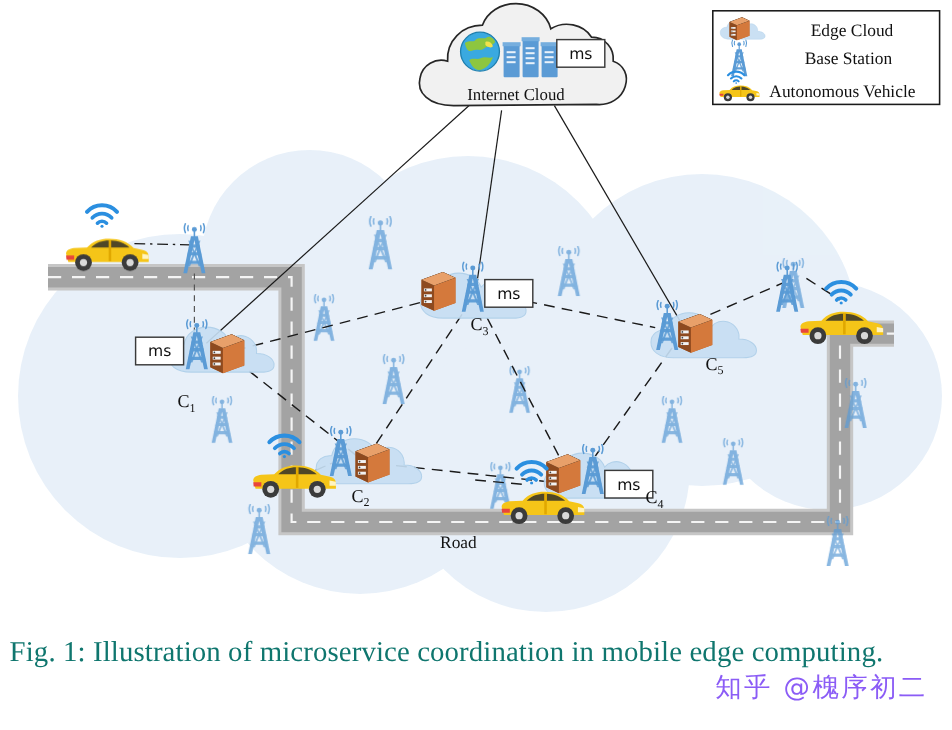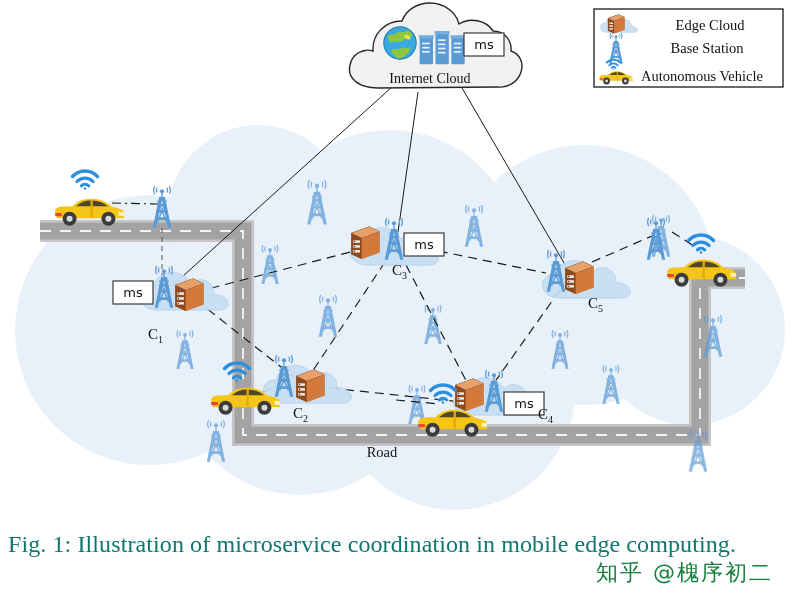--- a/index.html
+++ b/index.html
@@ -5,21 +5,21 @@
   html,body{margin:0;padding:0;background:#ffffff;}
   body{width:793px;height:608px;position:relative;overflow:hidden;
        font-family:"Liberation Serif",serif;color:#000;}
   #figure{position:absolute;left:0;top:0;width:793px;height:515px;}
   #figure svg{display:block;}
   #caption{position:absolute;left:0;top:515px;width:793px;height:93px;}
   .cap-text{position:absolute;left:8px;top:14px;width:780px;
             font-family:"Liberation Serif",serif;font-size:24px;line-height:30px;
             color:#0f766e;letter-spacing:0.1px;}
   .watermark{position:absolute;left:596px;top:558px;
-             font-family:"DejaVu Sans",sans-serif;font-size:22px;color:#15803d;
+             font-family:"DejaVu Sans",sans-serif;font-size:22px;color:#8b5cf6;
              letter-spacing:2px;white-space:nowrap;}
   .node-label{font-family:"Liberation Serif",serif;font-size:15px;fill:#111;}
   .node-sub{font-family:"Liberation Serif",serif;font-size:10px;fill:#111;}
   .ms-text{font-family:"DejaVu Sans",sans-serif;font-size:13px;fill:#111;}
   .legend-text{font-family:"Liberation Serif",serif;font-size:14.5px;fill:#111;}
   .road-text{font-family:"Liberation Serif",serif;font-size:14.5px;fill:#111;}
   .cloud-text{font-family:"Liberation Serif",serif;font-size:14px;fill:#111;}
 </style>
 </head>
 <body>

